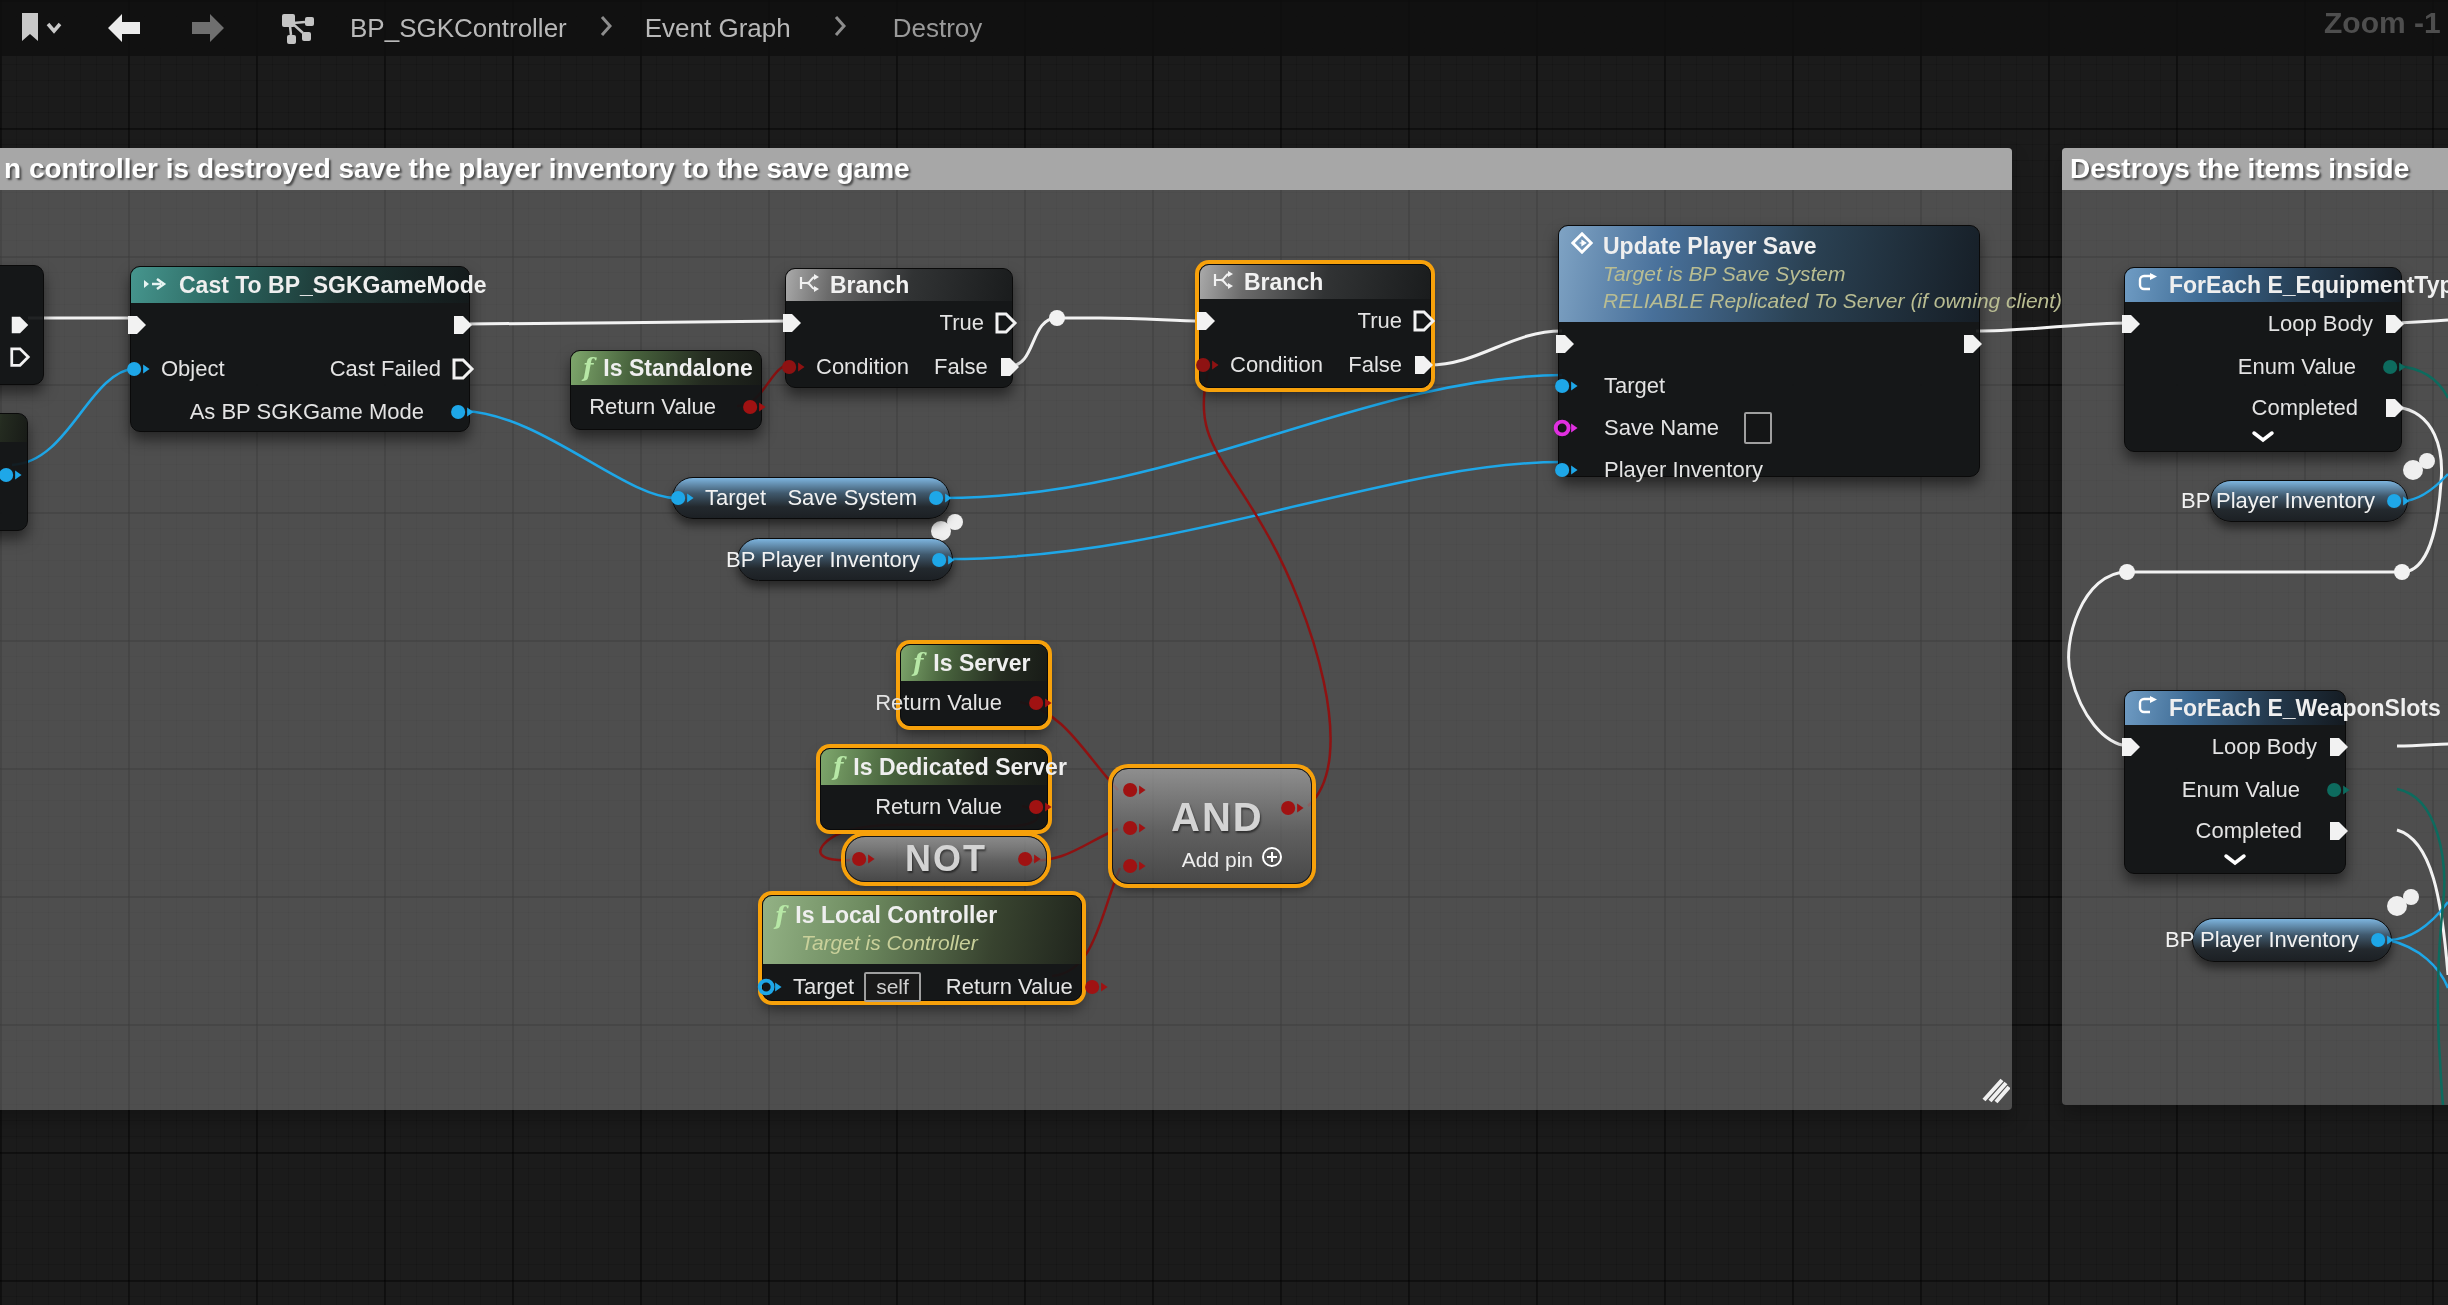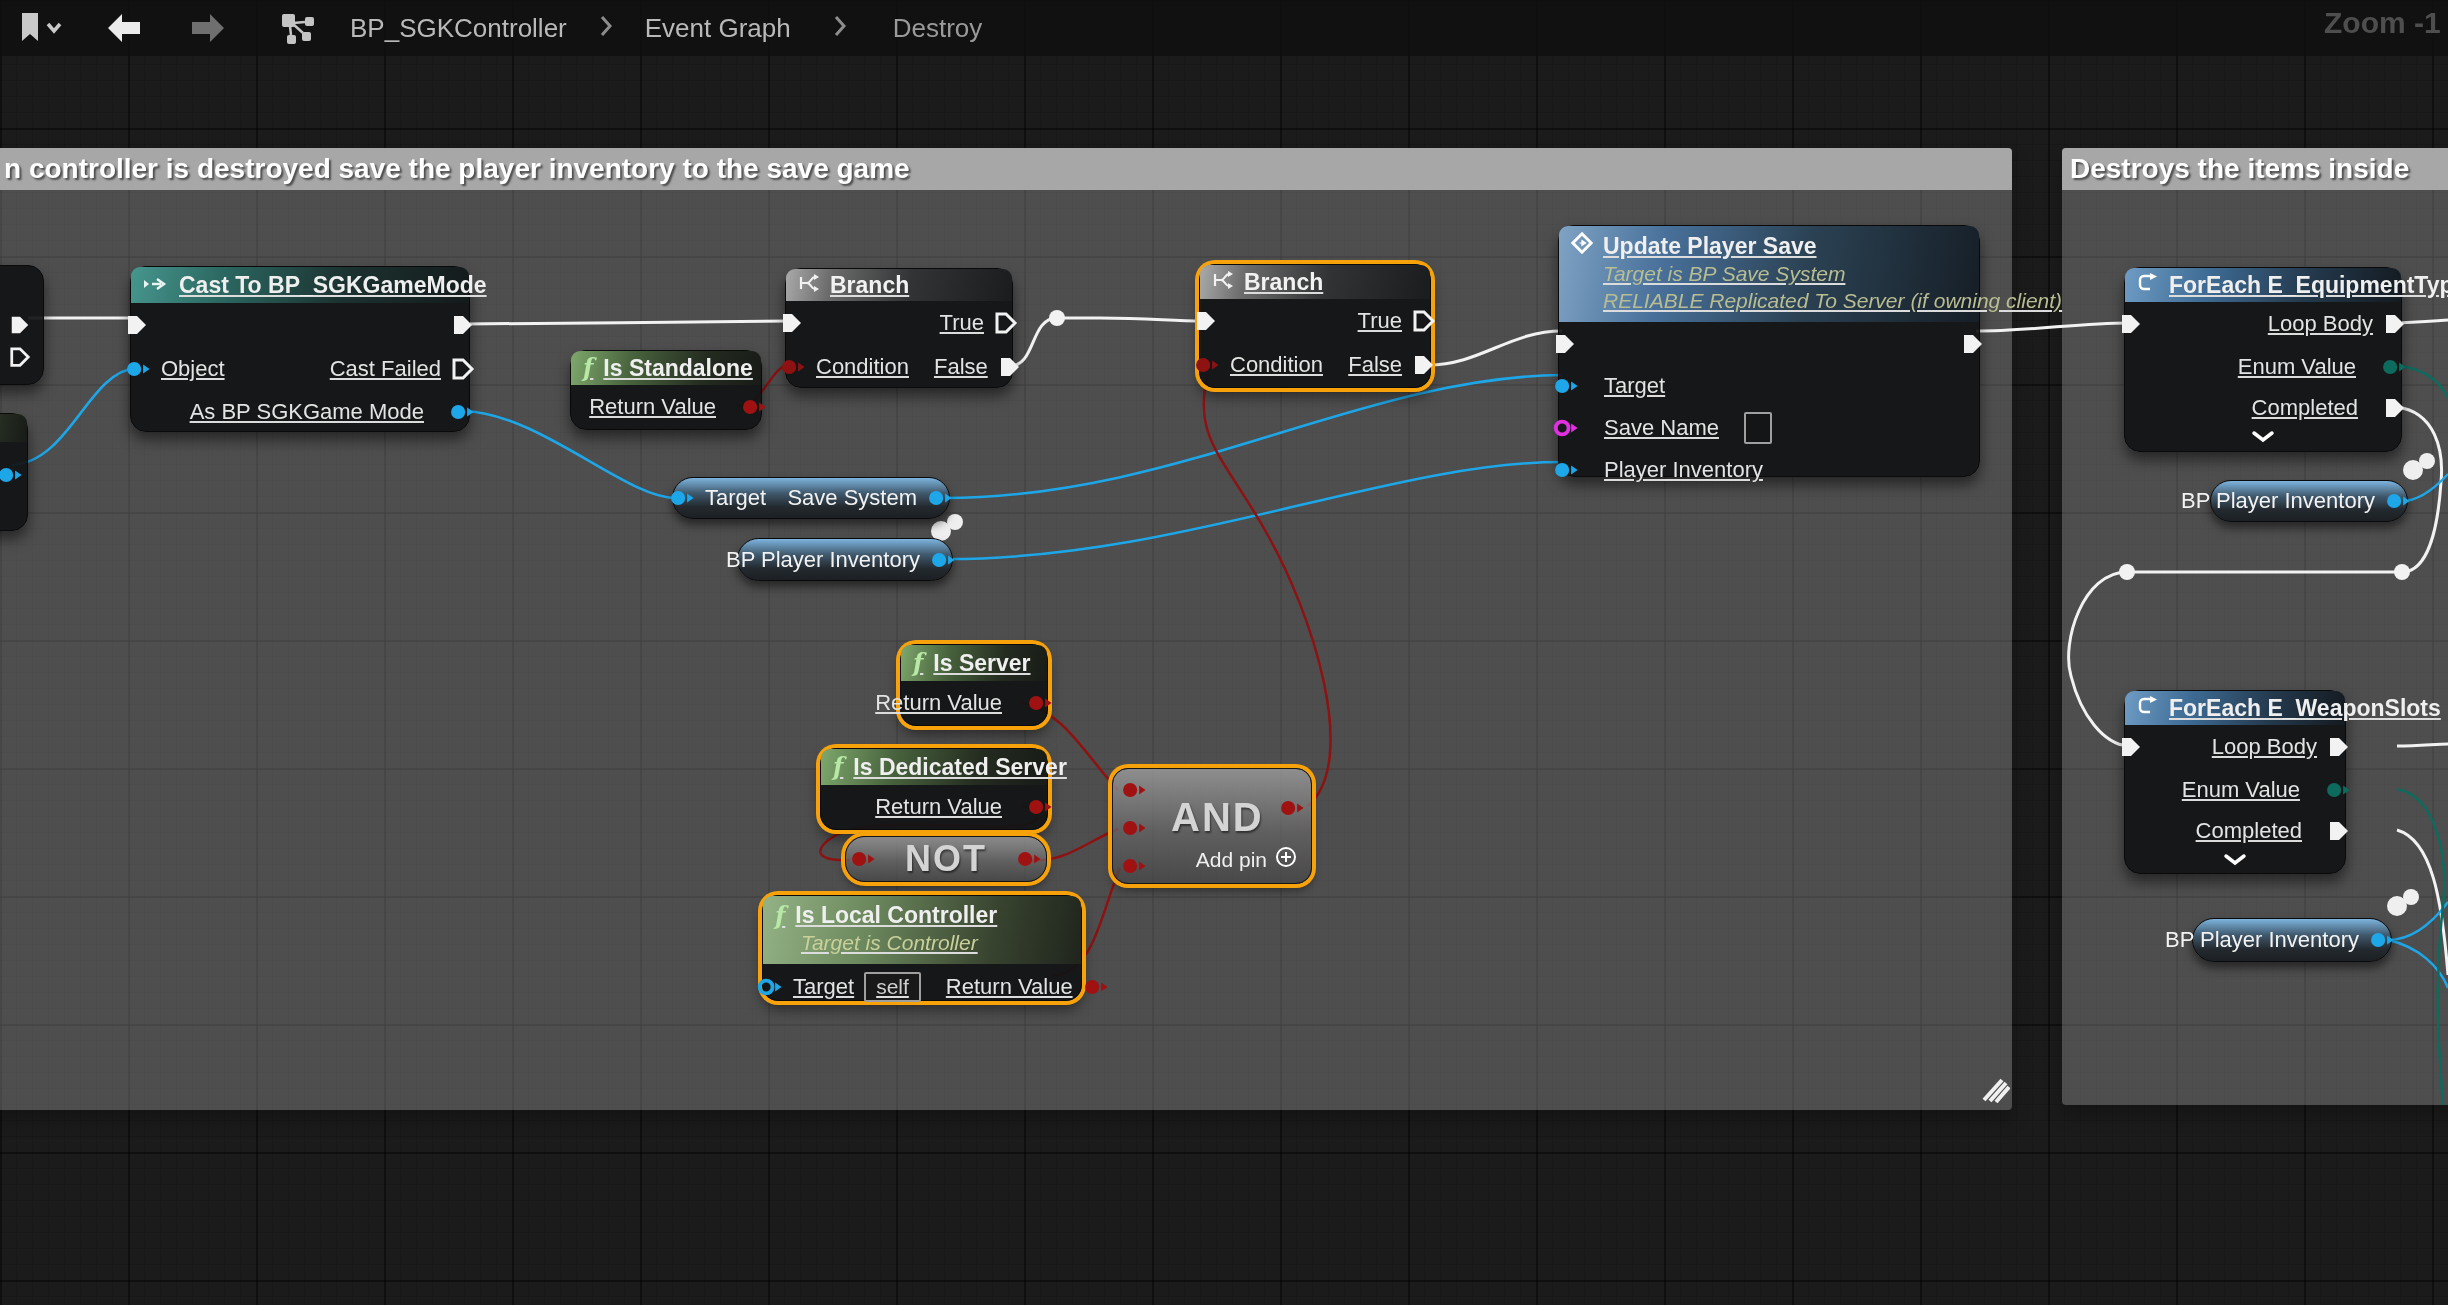--- a/index.html
+++ b/index.html
@@ -44,22 +44,22 @@
     text-shadow:2px 2px 2px rgba(0,0,0,0.55);
     white-space:nowrap; overflow:hidden; padding:0 8px; }
   .resize-handle { position:absolute; right:2px; bottom:2px; }
 
   
   #wires { position:absolute; left:0; top:0; z-index:5; pointer-events:none; }
   #wires path { pointer-events:stroke; }
 
   
   .node { position:absolute; z-index:10; background:rgba(17,19,20,0.93);
-    border:1px solid #0a0a0a; border-radius:16px;
-    box-shadow:0 8px 14px rgba(0,0,0,0.5); color:#dcdcdc;text-decoration:underline; }
+    border:1px solid #0a0a0a; border-radius:10px;
+    box-shadow:0 8px 14px rgba(0,0,0,0.5); color:#dcdcdc; }
   .node.selected { box-shadow:0 0 0 4px #f7a10b, 0 8px 14px rgba(0,0,0,0.5); }
   .nh { display:flex; align-items:center; gap:10px; padding:0 12px;
     height:36px; border-radius:9px 9px 0 0; font-weight:bold; font-size:23px; color:#efefef;
     white-space:nowrap; }
   .nh-cast  { background:linear-gradient(100deg,#46968e 0%,#2b6660 28%,#1c3331 62%,#141a1b 100%); }
   .nh-gray  { background:linear-gradient(100deg,#aaaaaa 0%,#6b6b6b 20%,#313334 55%,#1a1c1d 100%); }
   .nh-green { background:linear-gradient(100deg,#7ea76c 0%,#48633d 32%,#242b20 70%,#181b17 100%); }
   .nh-blue  { background:linear-gradient(100deg,#7fa3c4 0%,#48709a 25%,#2b4254 58%,#161e26 100%); }
   .nh-loop  { background:linear-gradient(100deg,#6f9cc4 0%,#3e6b94 30%,#243a4e 65%,#141a20 100%); }
   .nh-tall { height:auto; align-items:flex-start; flex-direction:column; gap:0;
@@ -639,21 +639,21 @@
           <path d="M14 3.5 19 7l-5 3.5z" fill="#a01212"></path>
         </svg>
     </span>
     <span class="pin" style="position:absolute; right:6px; top:30px;">
       <svg width="26" height="18" viewBox="0 0 20 14">
           <circle cx="7" cy="7" r="5.5" fill="#a01212"></circle>
           <path d="M14 3.5 19 7l-5 3.5z" fill="#a01212"></path>
         </svg>
     </span>
     <span class="big" style="position:absolute; left:58px; top:26px; font-size:40px;">AND</span>
-    <span style="position:absolute; right:14px; bottom:10px; display:inline-flex; align-items:center; gap:8px; font-size:21px; color:#efefef;">
+    <span style="position:absolute; right:28px; bottom:10px; display:inline-flex; align-items:center; gap:8px; font-size:21px; color:#efefef;">
       <span>Add pin</span>
       <span>
         <svg width="22" height="22" viewBox="0 0 22 22">
             <circle cx="11" cy="11" r="9" fill="none" stroke="#fff" stroke-width="2"></circle>
             <path d="M11 6v10 M6 11h10" stroke="#fff" stroke-width="2"></path>
           </svg>
       </span>
     </span>
   </div>
 

